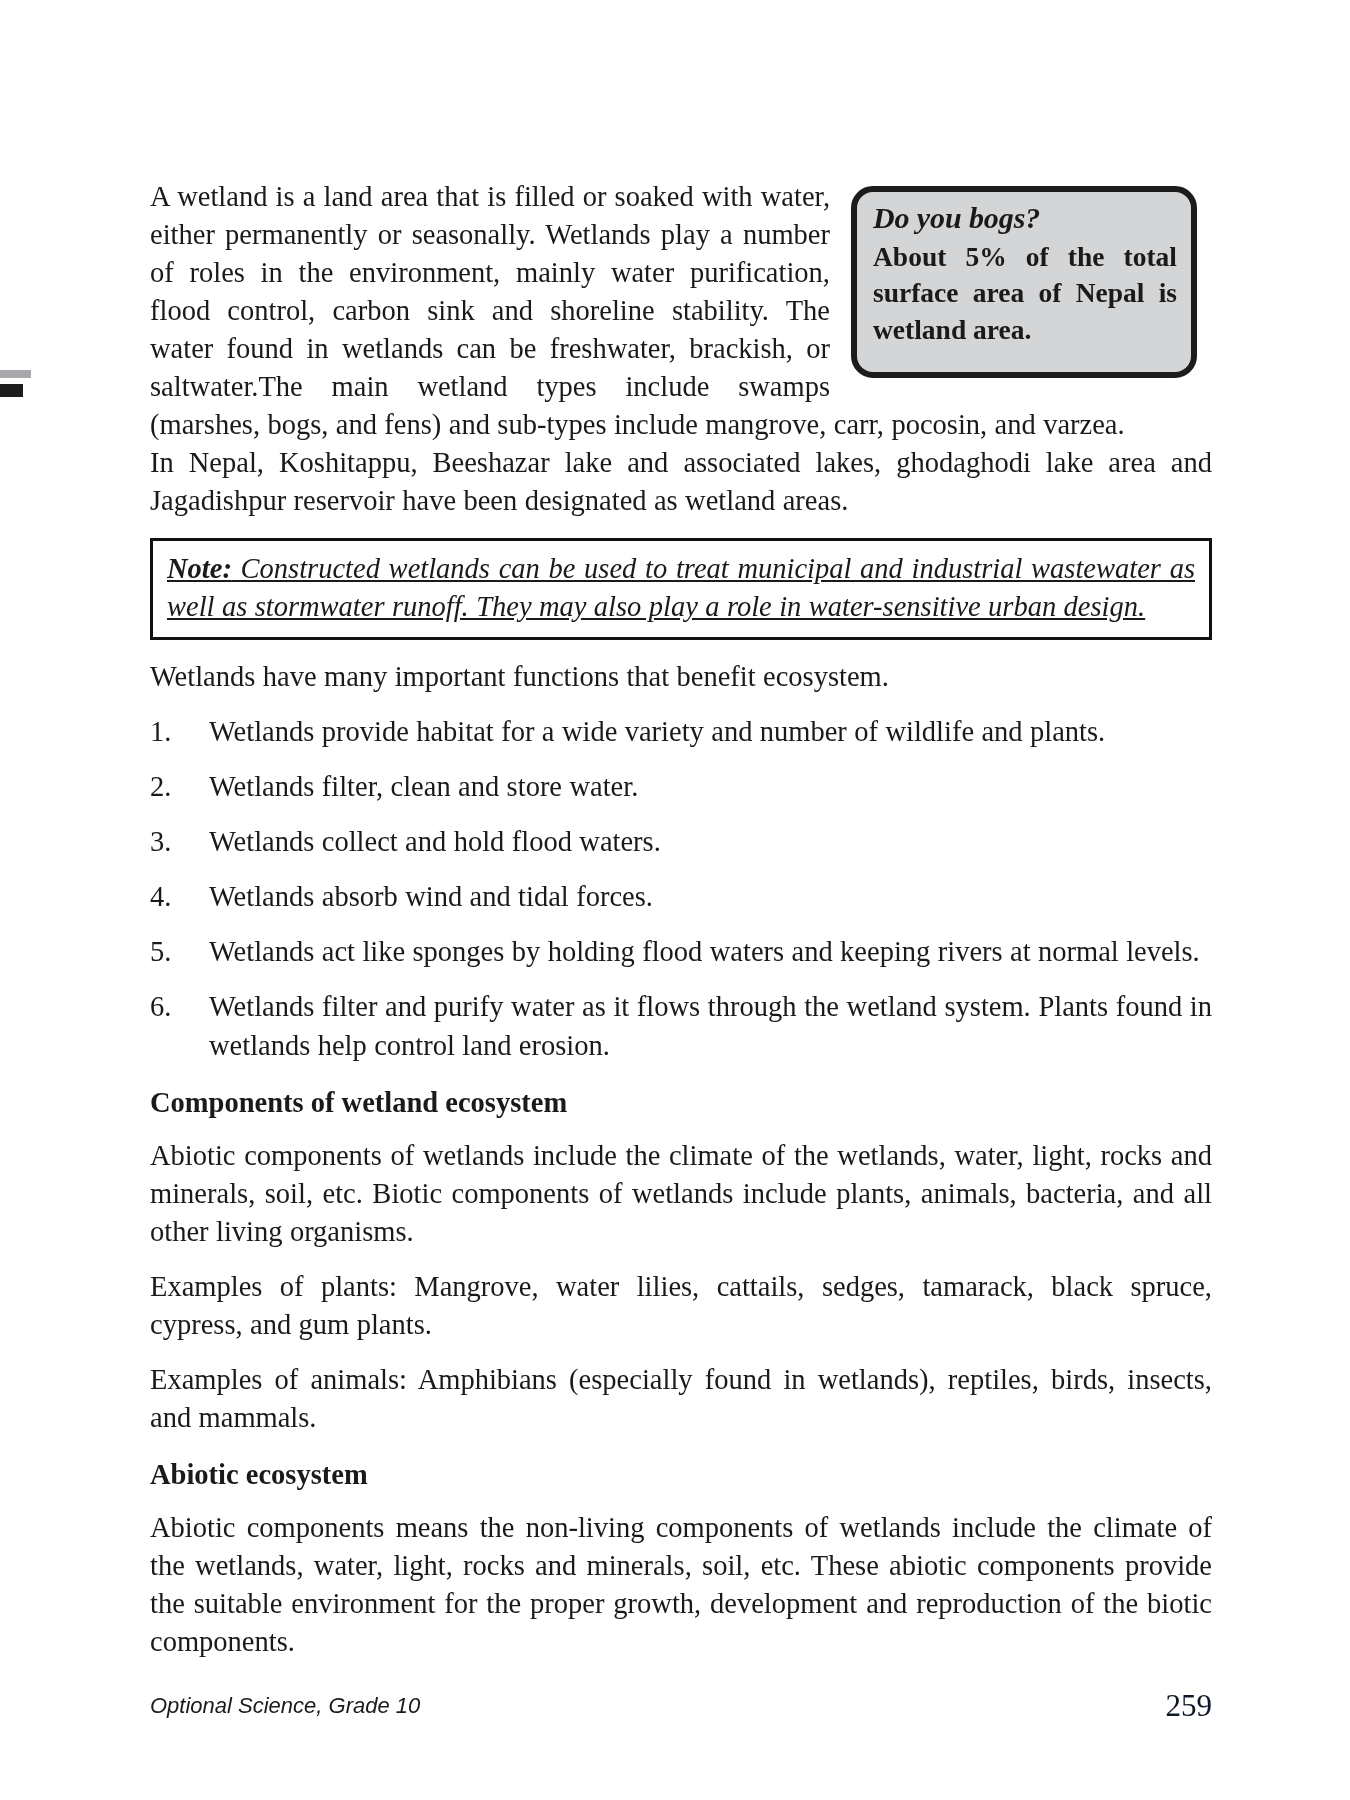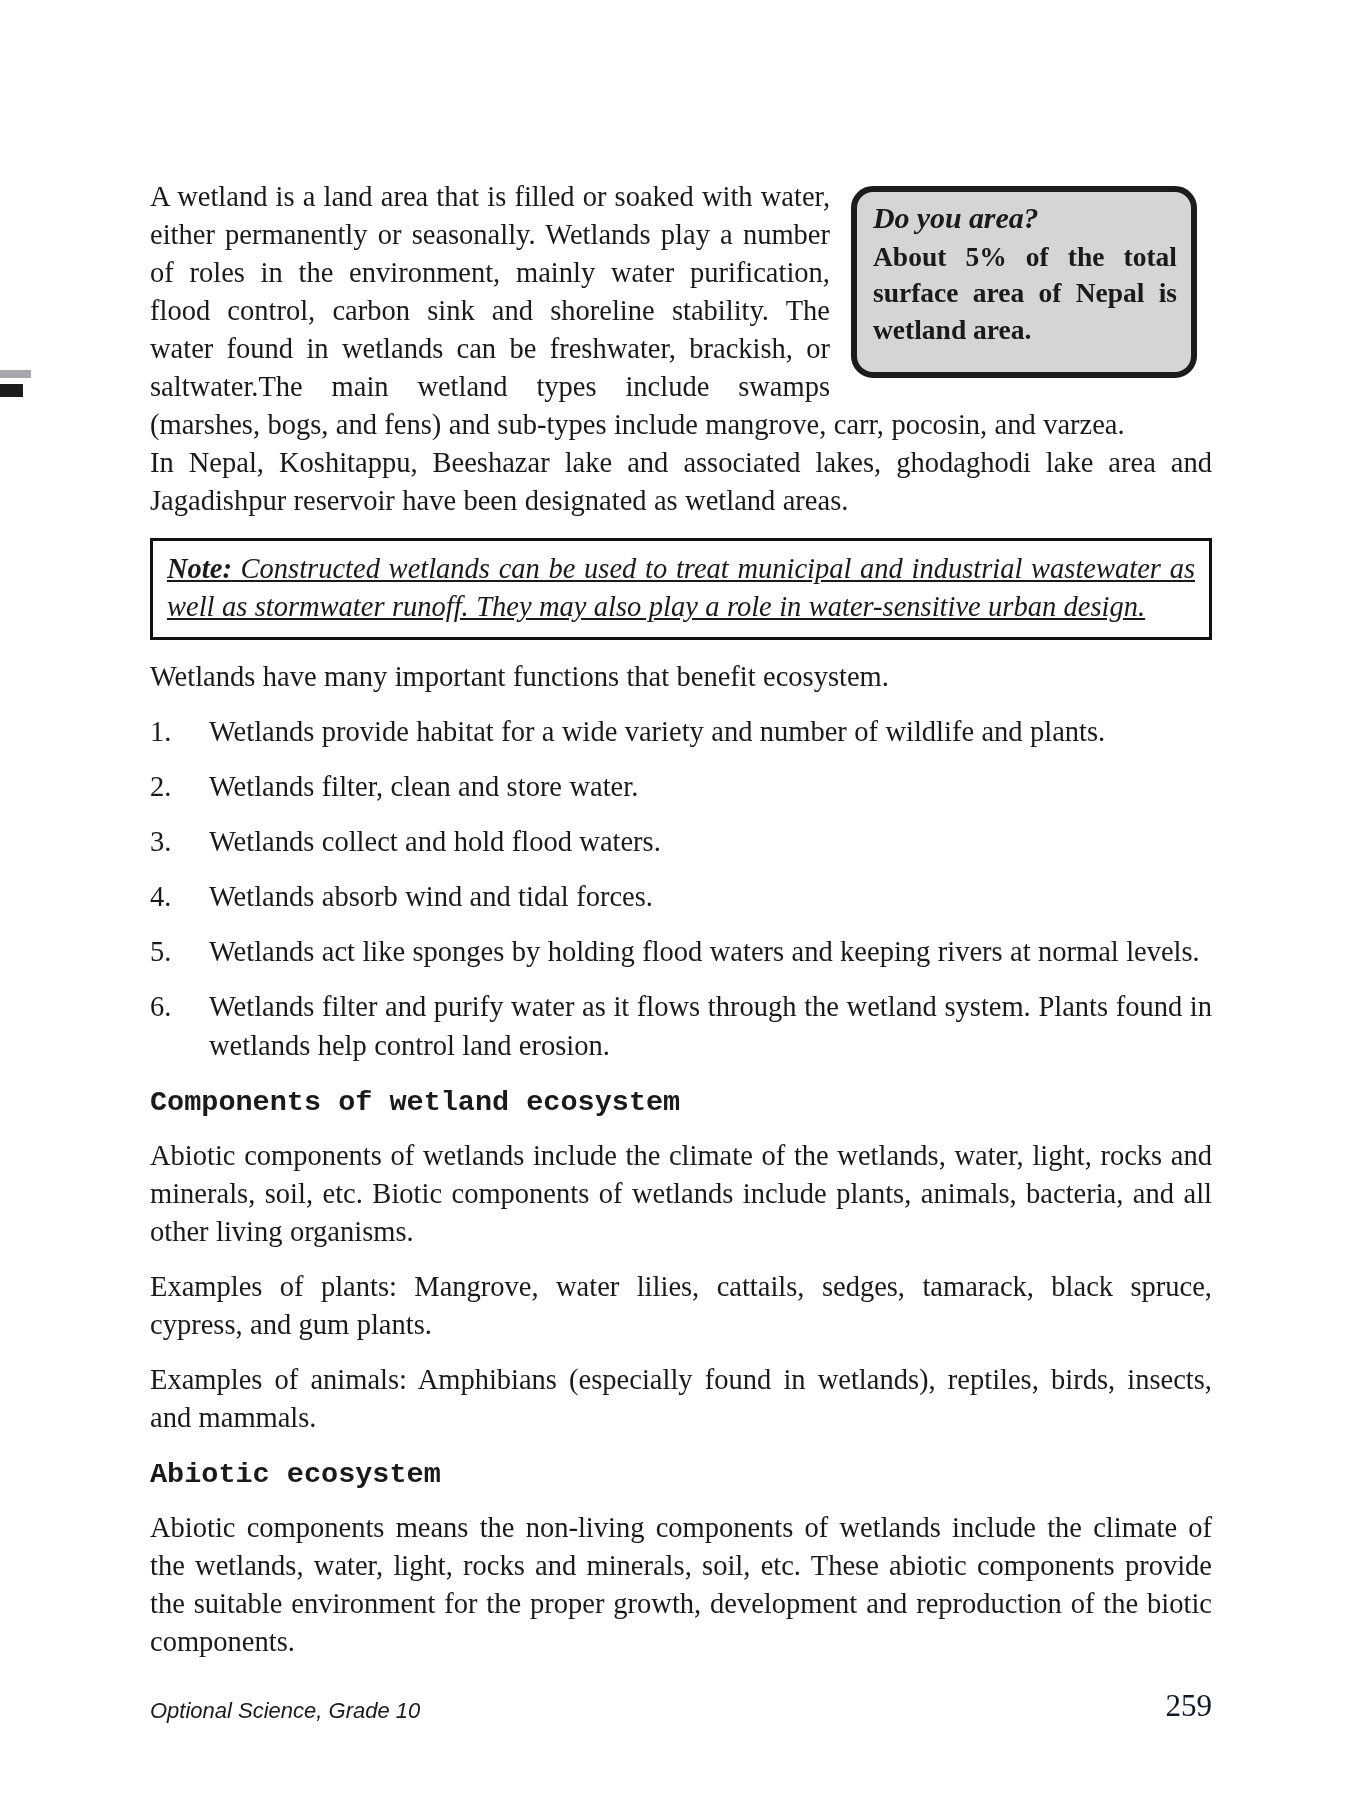--- a/index.html
+++ b/index.html
@@ -149,31 +149,30 @@
     line-height: 1.335;
   }
 
   
   h3.subhead {
     font-size: 28.5px;
     font-weight: bold;
     line-height: 1.335;
     margin: 19px 0 15px 0;
     text-align: left;
-    font-family: Liberation Mono, monospace;
   }
 
   
   #footer {
     position: absolute;
     left: 150px;
     right: 138px;
     top: 1688px;
     display: flex;
-    align-items: flex-end;
+    align-items: center;
     justify-content: space-between;
   }
   #footer .foot-left {
     font-family: "Liberation Sans", "DejaVu Sans", sans-serif;
     font-style: italic;
     font-size: 22px;
     color: #1a1a1a;
   }
   #footer .foot-right {
     font-size: 31px;
@@ -182,21 +181,21 @@
 </style>
 </head>
 <body>
 
 <div id="page">
 
   <div class="edge-mark gray"></div>
   <div class="edge-mark black"></div>
 
   <aside id="doyouknow">
-    <div class="dyk-title">Do you area?</div>
+    <div class="dyk-title">Do you bogs?</div>
     <div class="dyk-body">About 5% of the total surface area of Nepal is wetland area.</div>
   </aside>
 
   <main id="content">
 
     <div class="intro-block">
       <div class="callout-float"></div>
       <p class="para"><span>A </span><b>wetland</b><span> is a land area that is filled or soaked with water, either permanently or seasonally. Wetlands play a number of roles in the environment, mainly water purification, flood control, carbon sink and shoreline stability. The water found in wetlands can be freshwater, brackish, or saltwater.The main wetland types include swamps (marshes, bogs, and fens) and sub-types include mangrove, carr, pocosin, and varzea.</span></p>
     </div>
 

